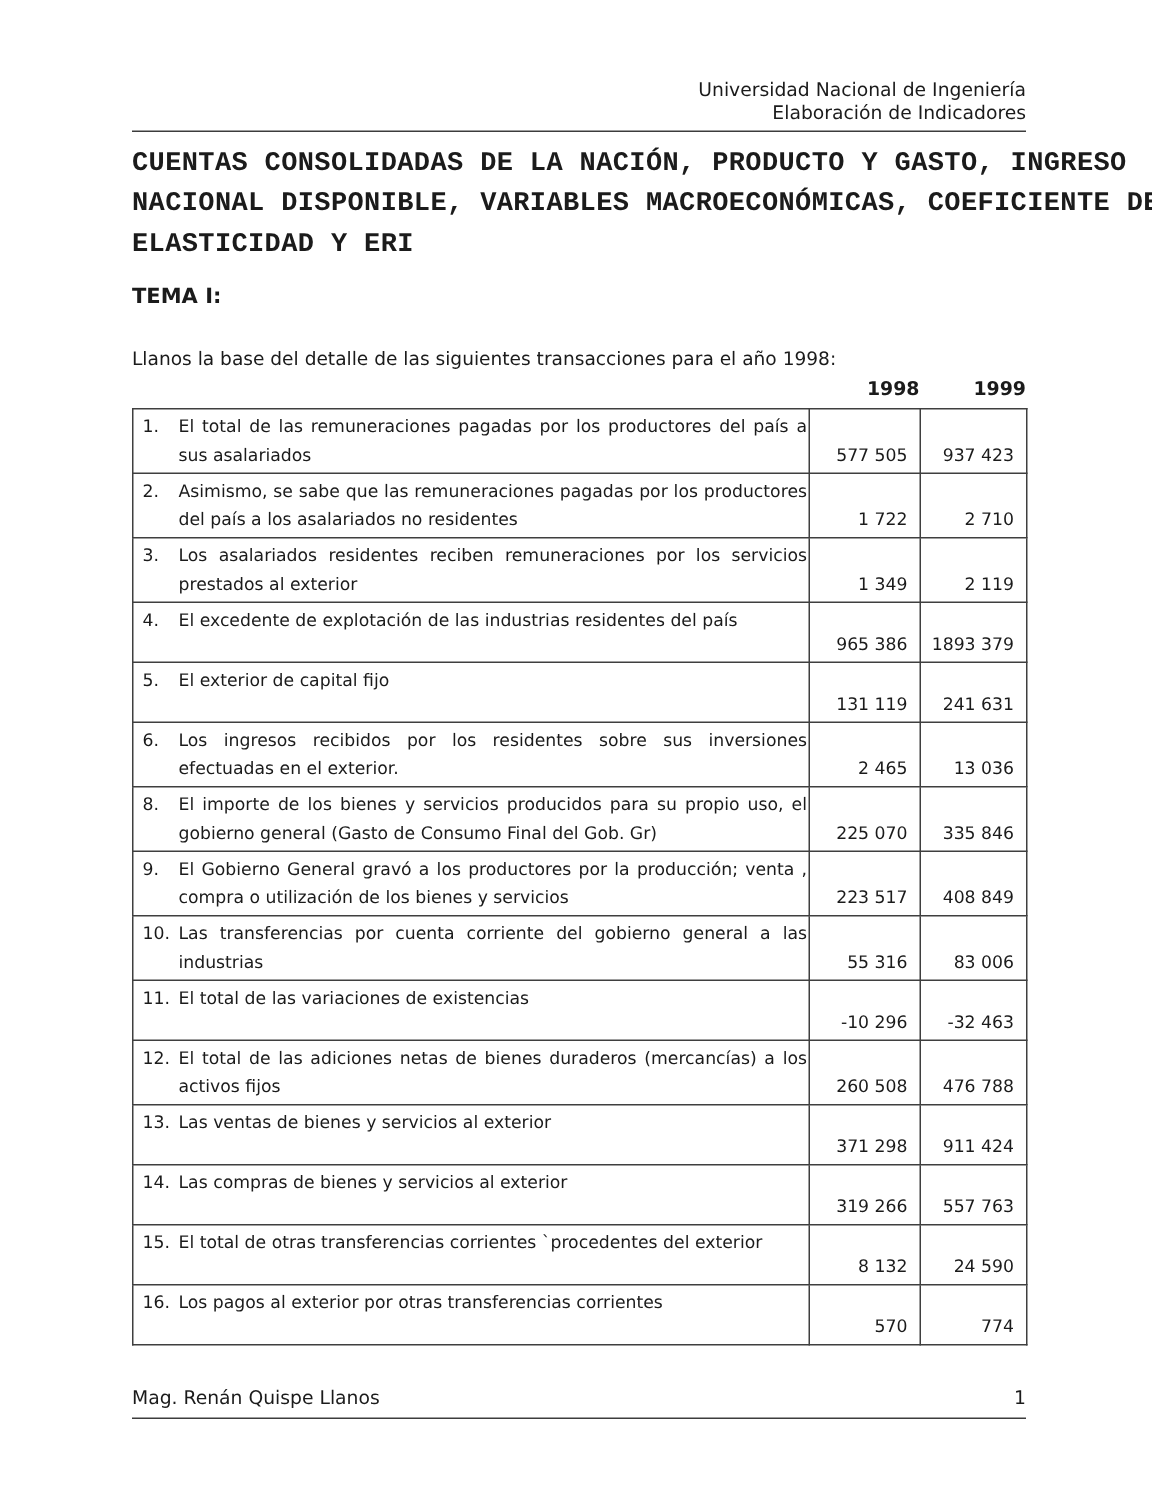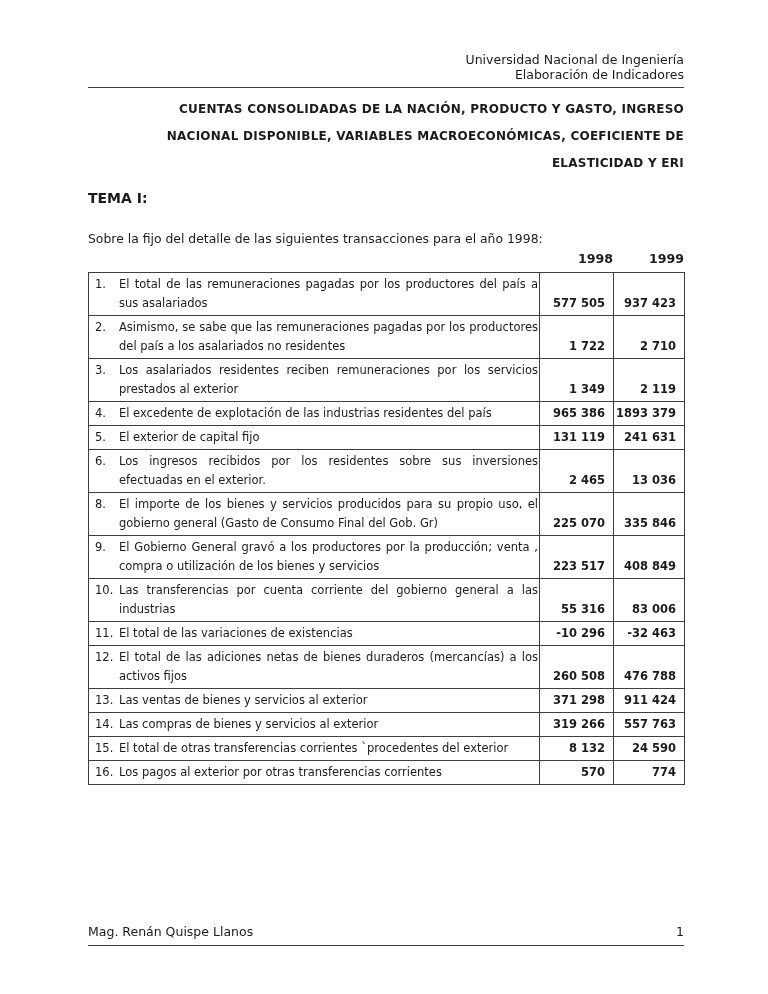--- a/index.html
+++ b/index.html
@@ -21,25 +21,26 @@
     font-size: 12.5px;
     padding-bottom: 5px;
     border-bottom: 1.5px solid #3c3c3c;
     white-space: nowrap;
     flex-direction: column;
   }
 
   
   .doc-title {
     top: 96px;
-    text-align: right;
+    text-align: left;
     font-weight: 700;
-    font-size: 12px;
+    font-size: 18px;
     letter-spacing: 0.25px;
     line-height: 27px;
+    font-family: Liberation Mono, monospace;
   }
   .doc-title div { white-space: nowrap; }
 
   
   .tema { top: 190px; font-weight: 700; font-size: 14px; }
   .intro { top: 231px; font-size: 12.4px; }
 
   
   .year-row {
     top: 251px;
@@ -70,23 +71,22 @@
     padding: 2px 1px 2px 6px;
     text-align: justify;
     margin-top: 40px;
   }
   td.desc .hang   { padding-left: 24px; text-indent: -24px; }
   td.desc .num    { display: inline-block; text-indent: 0; width: 24px; }
   td.desc .nohang .num { width: 24px; }
   td.val {
     vertical-align: bottom;
     text-align: right;
-    padding: 2px 8px 2px 2px;
+    padding: 18px 8px 2px 2px;
     white-space: nowrap;
-    font-weight: bold;
   }
 
   
   .doc-footer {
     top: 924px;
     border-bottom: 1.5px solid #3c3c3c;
     padding-bottom: 6px;
   }
   .doc-footer .inner {
     display: flex; justify-content: space-between; align-items: flex-end;
@@ -104,21 +104,21 @@
   </div>
 
   <div class="content doc-title">
     <div>CUENTAS CONSOLIDADAS DE LA NACIÓN, PRODUCTO Y GASTO, INGRESO</div>
     <div>NACIONAL DISPONIBLE, VARIABLES MACROECONÓMICAS, COEFICIENTE DE</div>
     <div>ELASTICIDAD Y ERI</div>
   </div>
 
   <div class="content tema">TEMA I:</div>
 
-  <div class="content intro">Sobre la fijo del detalle de las siguientes transacciones para el año 1998:</div>
+  <div class="content intro">Llanos la base del detalle de las siguientes transacciones para el año 1998:</div>
 
   <div class="content year-row">
     <span class="year-cell y1">1998</span>
     <span class="year-cell y2">1999</span>
   </div>
 
   <div class="content tbl-wrap">
     <table class="transactions">
       <colgroup>
         <col class="c-desc">

